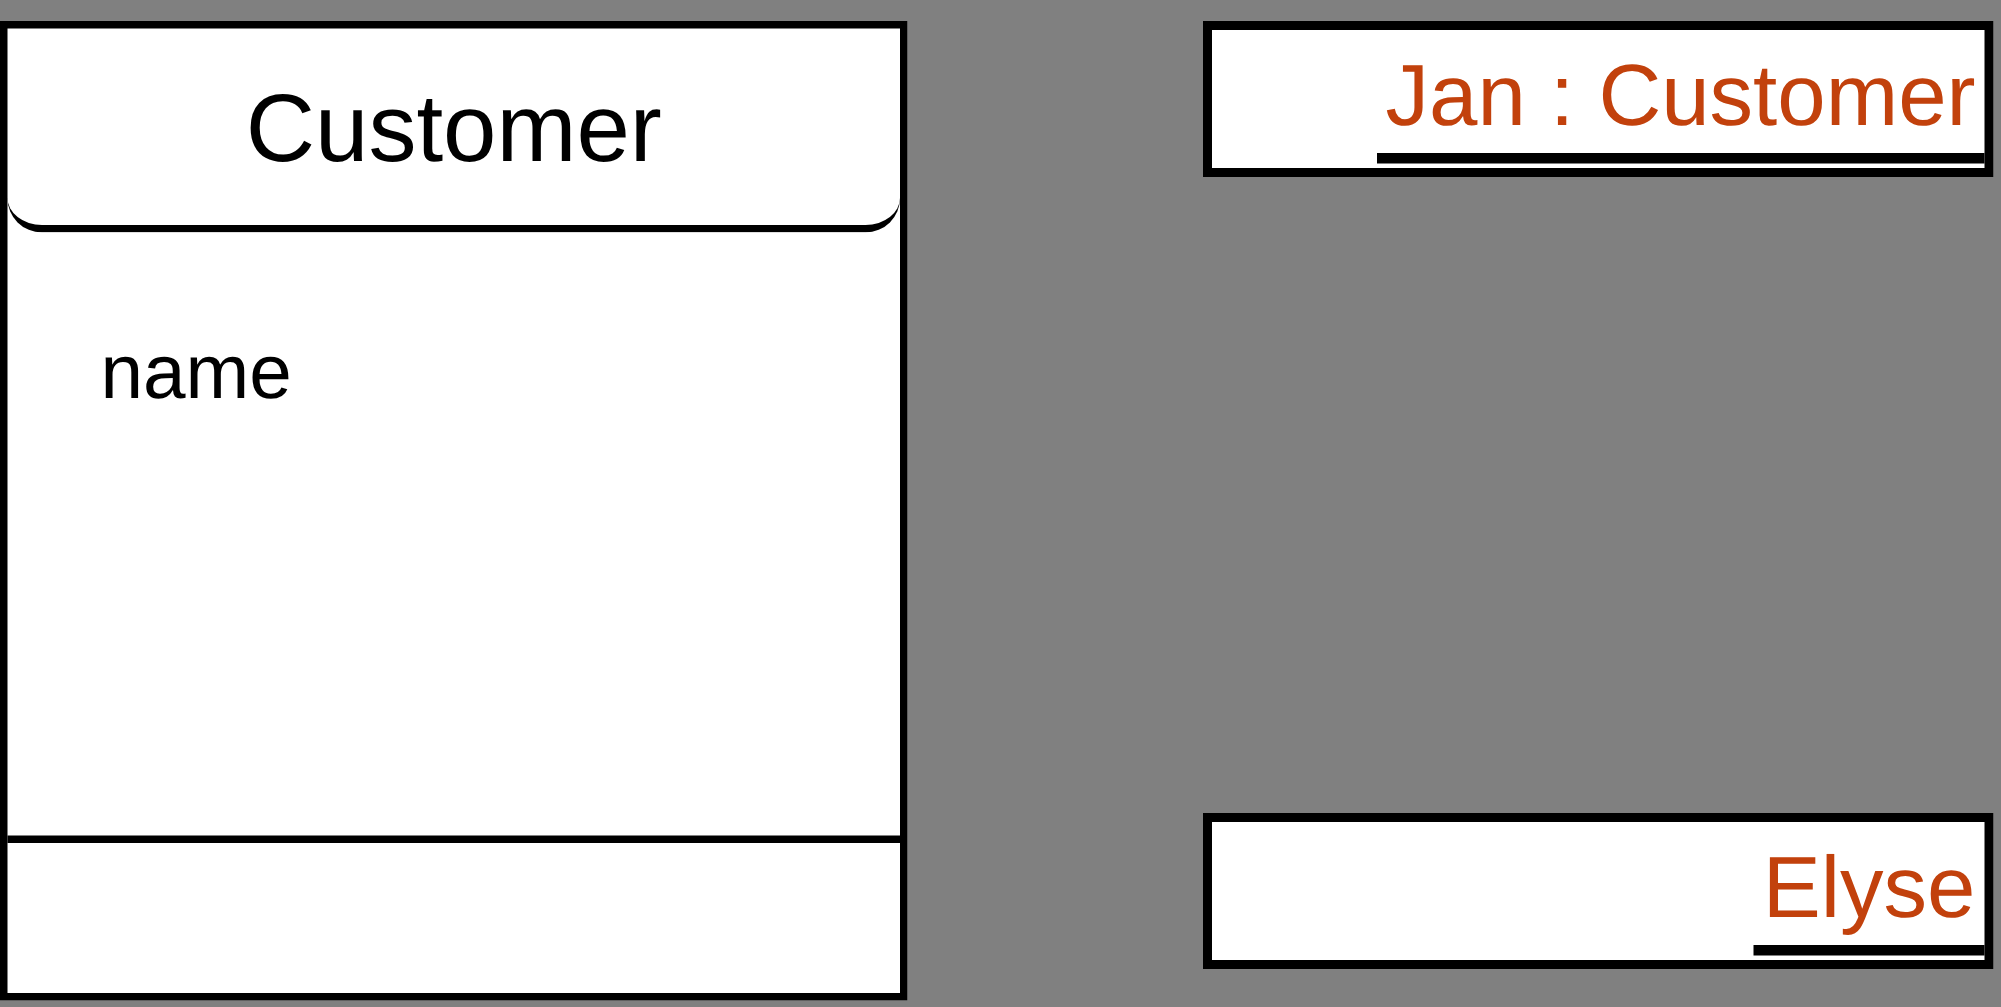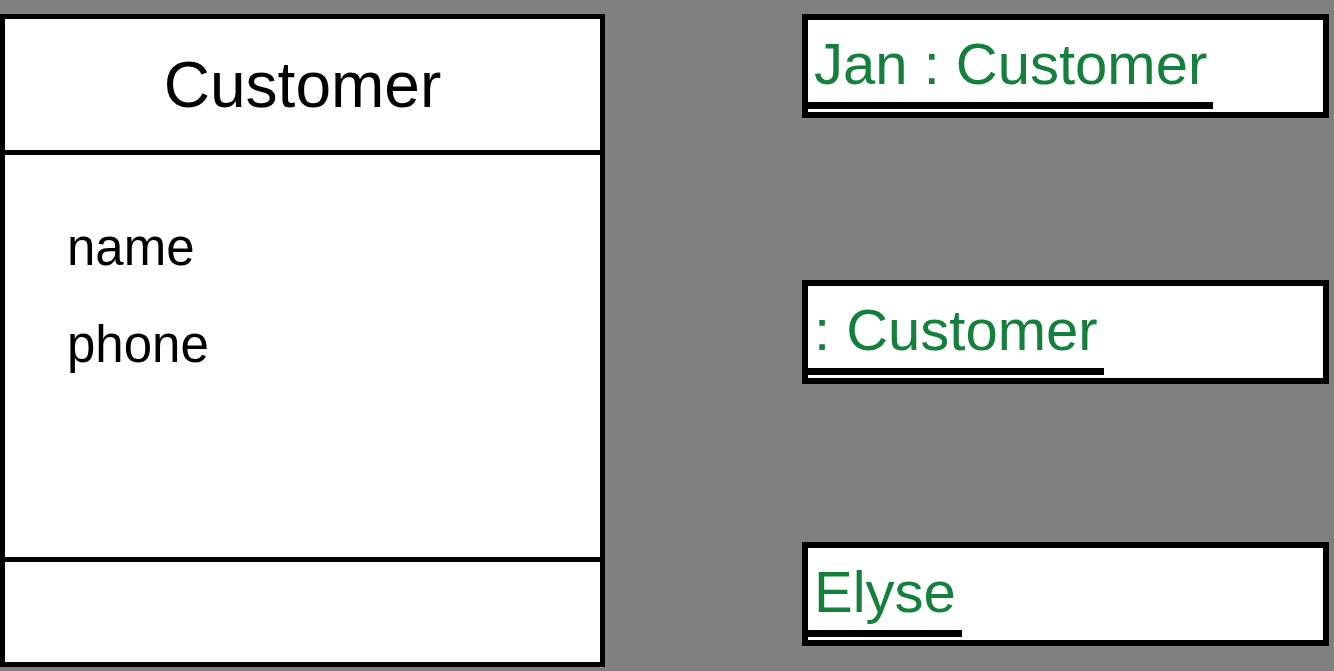--- a/index.html
+++ b/index.html
@@ -31,20 +31,21 @@
   }
   .class-title {
     height: 131px;
     flex: 0 0 auto;
     border-bottom: 5px solid #000000;
     display: flex;
     align-items: center;
     justify-content: center;
     font-size: 64px;
     color: #000000;
+    border-radius: 23px;
   }
   .class-attrs {
     height: 407px;
     flex: 0 0 auto;
     border-bottom: 5px solid #000000;
     box-sizing: border-box;
     padding: 44px 20px 0 62px;
     font-size: 51px;
     line-height: 97px;
     color: #000000;
@@ -57,23 +58,23 @@
   .object-box {
     position: absolute;
     left: 802px;
     width: 527px;
     height: 104px;
     box-sizing: border-box;
     background: #ffffff;
     border: 6px solid #000000;
     display: flex;
     align-items: center;
-    justify-content: flex-start;
+    justify-content: flex-end;
     font-size: 58px;
-    color: #15803d;
+    color: #c2410c;
   }
   .object-box.jan   { top: 14px; }
   .object-box.anon  { top: 280px; }
   .object-box.elyse { top: 542px; }
   .object-label {
     display: inline-block;
     padding: 6px 6px 5px 6px;
     border-bottom: 7px solid #000000;
     white-space: pre;
   }
@@ -82,30 +83,26 @@
 <body>
 
 <div class="canvas">
 
   <div class="class-box">
     <div class="class-title">
       <span>Customer</span>
     </div>
     <div class="class-attrs">
       <div>name</div>
-      <div>phone</div>
     </div>
     <div class="class-methods"></div>
   </div>
 
   <div class="object-box jan">
     <span class="object-label">Jan : Customer</span>
   </div>
 
-  <div class="object-box anon">
-    <span class="object-label">: Customer</span>
-  </div>
 
   <div class="object-box elyse">
     <span class="object-label">Elyse</span>
   </div>
 
 </div>
 
 </body></html>

